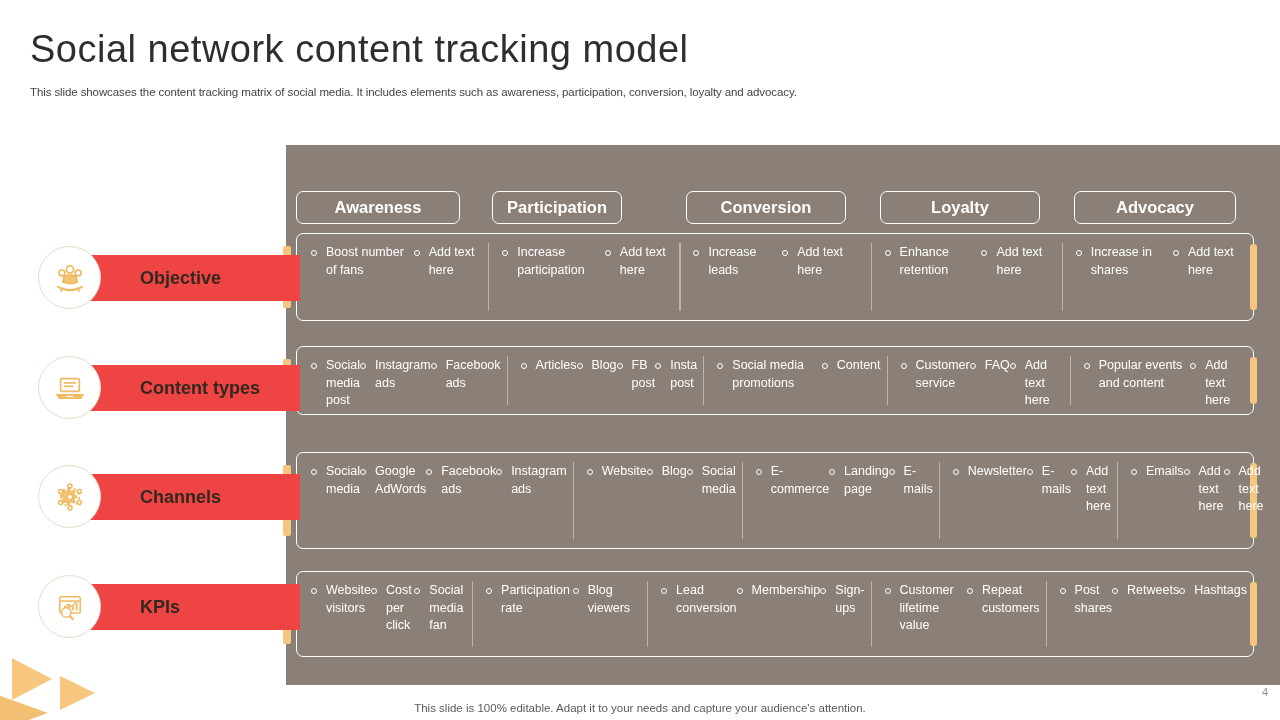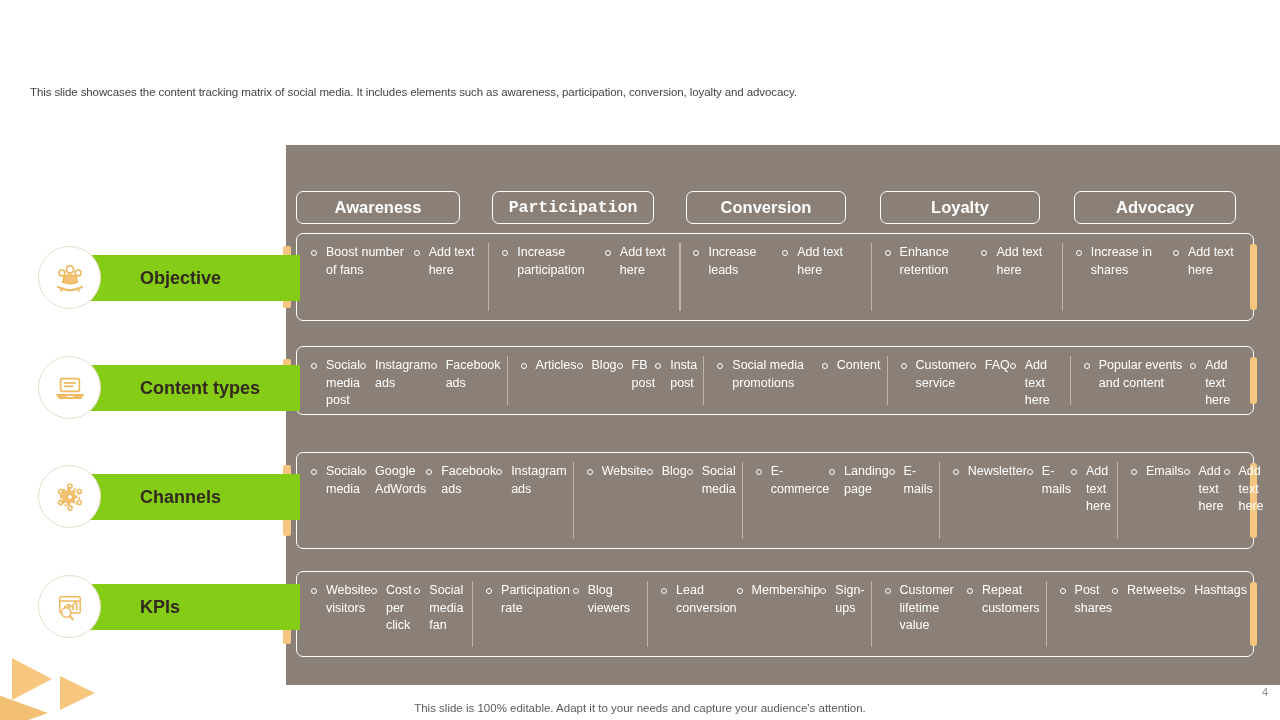--- a/index.html
+++ b/index.html
@@ -69,21 +69,21 @@
   }
   .bullet .marker {
     flex: 0 0 auto; width: 6px; height: 6px; margin-top: 6px;
     border: 1.2px solid #ffffff; border-radius: 50%;
   }
   .bullet .txt { flex: 1 1 auto; }
 
   
   .label-bar {
     position: absolute; left: 68px; width: 232px; height: 46px;
-    background: #84cc16; display: flex; align-items: center;
+    background: #ef4444; display: flex; align-items: center;
   }
   .label-bar .label-text {
     margin-left: 72px; font-size: 18px; font-weight: bold; color: #33281f;
     white-space: nowrap;
   }
   .label-circle {
     position: absolute; left: 38px; width: 63px; height: 63px;
     background: #ffffff; border: 1px solid #e8dcc9; border-radius: 50%;
     display: flex; align-items: center; justify-content: center;
     z-index: 3;
@@ -101,27 +101,28 @@
   .page-num {
     position: absolute; right: 12px; bottom: 22px;
     font-size: 11px; color: #8e8e8e;
   }
 </style>
 </head>
 <body>
 
 <div class="slide">
 
+  <div class="title">Social network content tracking model</div>
   <div class="subtitle">This slide showcases the content tracking matrix of social media. It includes elements such as awareness, participation, conversion, loyalty and advocacy.</div>
 
   <div class="panel"></div>
 
   <div class="chips" id="chips">
       <div class="chip" style="left: 10px; width: 164px;">Awareness</div>
-      <div class="chip" style="left: 206px; width: 162px; font-family: Liberation Mono, monospace;">Participation</div>
+      <div class="chip" style="left: 206px; width: 130px;">Participation</div>
       <div class="chip" style="left: 400px; width: 160px;">Conversion</div>
       <div class="chip" style="left: 594px; width: 160px;">Loyalty</div>
       <div class="chip" style="left: 788px; width: 162px;">Advocacy</div>
     </div>
 
   <div id="rows-layer">
       <div class="row" style="top: 233px; height: 88px;">
         <div class="accent-l"></div>
         <div class="accent-r"></div>
         <div class="cells">

